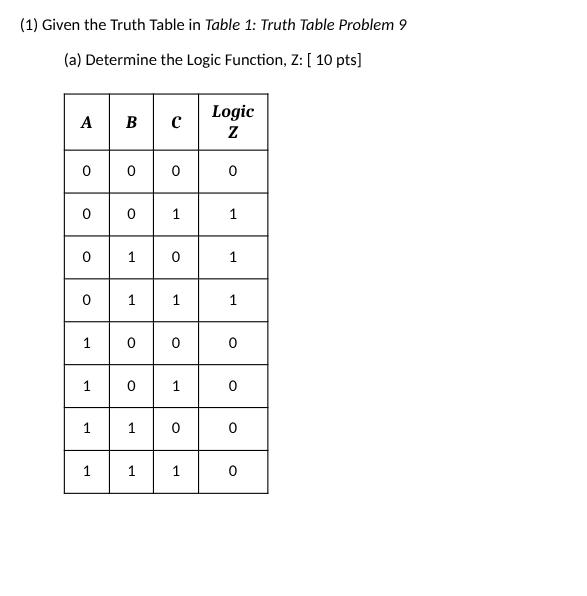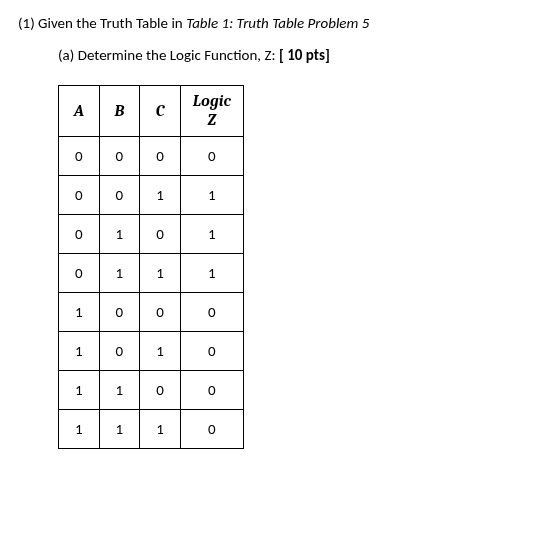--- a/index.html
+++ b/index.html
@@ -17,21 +17,21 @@
     }
     .ref-italic {
       font-style: italic;
     }
     .subparts {
       margin-left: 40px;
       margin-bottom: 18px;
       line-height: 1.5;
     }
     .bold {
-      font-weight: bold;
+      font-weight: normal;
     }
     table.truth {
       border-collapse: collapse;
       margin-left: 40px;
     }
     table.truth th,
     table.truth td {
       border: 1px solid #000;
       text-align: center;
       vertical-align: middle;
@@ -54,21 +54,21 @@
     .z-sub {
       display: block;
       font-style: italic;
       font-weight: bold;
     }
   </style>
 </head>
 <body>
 
 <div class="problem-intro">
-  <span>(1) Given the Truth Table in </span><span class="ref-italic">Table 1: Truth Table Problem 5</span>
+  <span>(1) Given the Truth Table in </span><span class="ref-italic">Table 1: Truth Table Problem 9</span>
 </div>
 
 <div class="subparts">
   <div>
     <span>(a) Determine the Logic Function, Z: </span><span class="bold">[ 10 pts]</span>
   </div>
 </div>
 
 <table class="truth">
   <thead>

